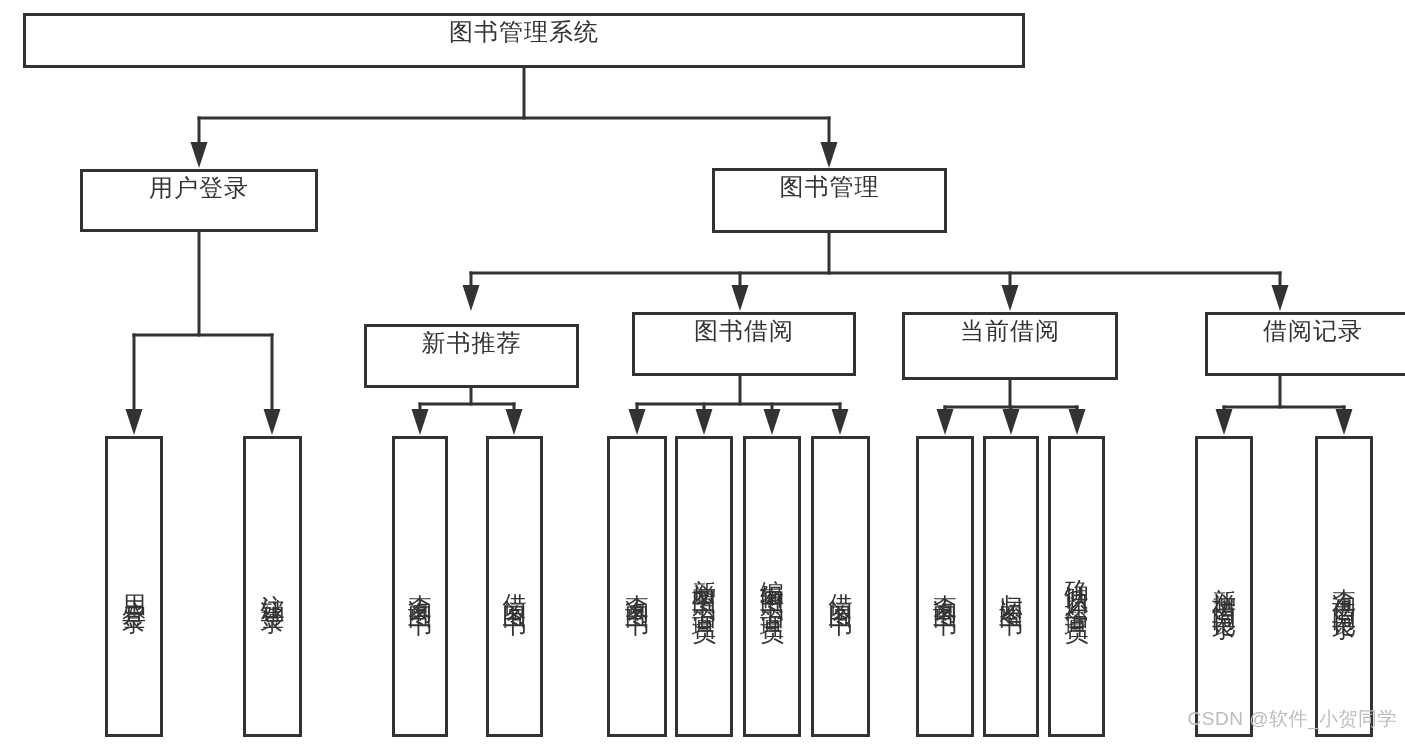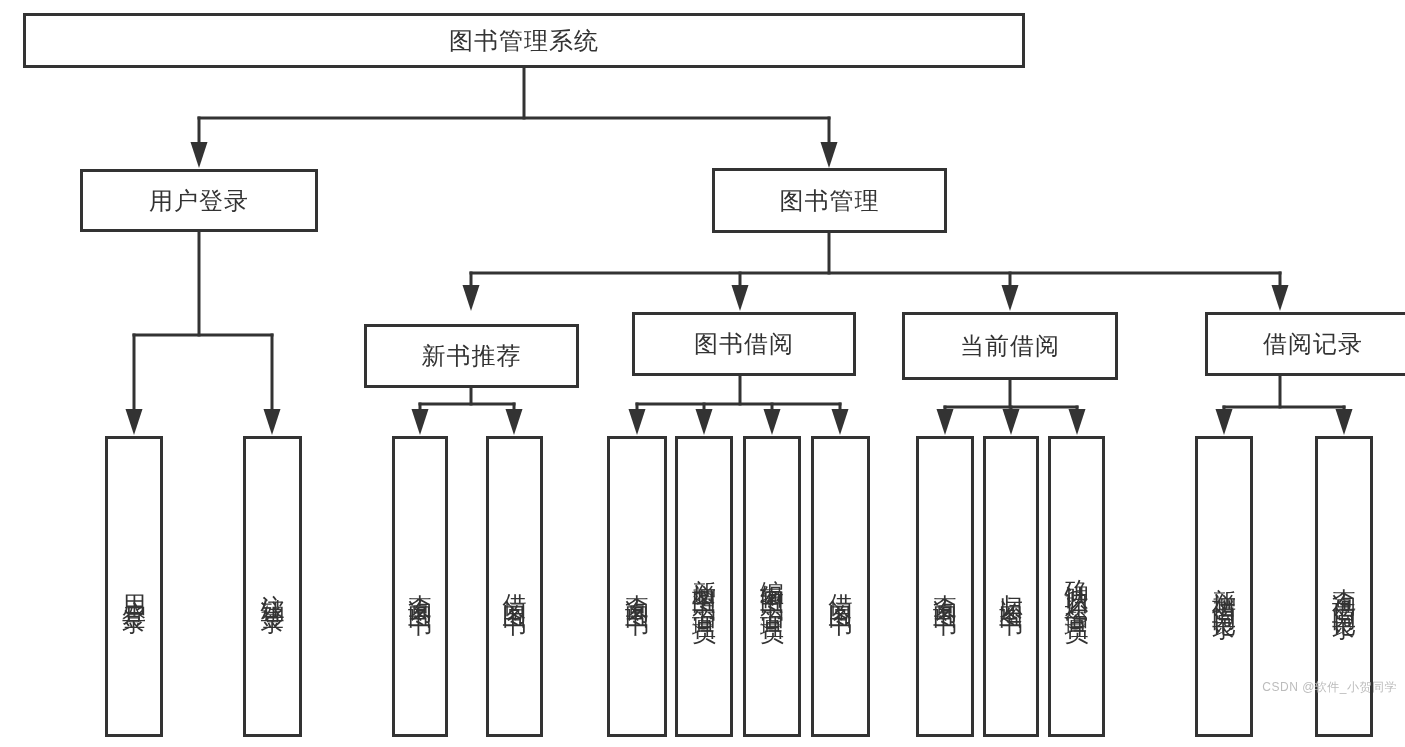--- a/index.html
+++ b/index.html
@@ -3,34 +3,34 @@
 <meta charset="utf-8">
 <style>
   html,body{margin:0;padding:0;background:#ffffff;}
   #canvas{
     position:relative;width:1405px;height:747px;background:#ffffff;overflow:hidden;
     font-family:"Liberation Sans", sans-serif;color:#333333;
   }
   #wires{position:absolute;left:0;top:0;width:1405px;height:747px;}
   .box{
     position:absolute;box-sizing:border-box;border:3px solid #333333;background:#ffffff;
-    display:flex;align-items:center;justify-content:center;
+    display:flex;align-items:flex-start;justify-content:center;
     font-size:24px;color:#333333;letter-spacing:1px;
   }
   .vbox{
     position:absolute;box-sizing:border-box;border:3px solid #333333;background:#ffffff;
     display:flex;align-items:center;justify-content:center;
   }
   .vtext{
     writing-mode:vertical-rl;text-orientation:mixed;
     font-size:24px;letter-spacing:6px;color:#333333;line-height:1;white-space:nowrap;
   }
   .watermark{
-    position:absolute;top:679px;right:8px;z-index:20;
-    font-size:12px;color:#bcbcbc;letter-spacing:0.5px;
+    position:absolute;top:706px;right:8px;z-index:20;
+    font-size:19px;color:#bcbcbc;letter-spacing:0.5px;
   }
 </style>
 </head>
 <body>
 
 <div id="canvas">
 
   <svg id="wires" viewBox="0 0 1405 747" xmlns="http://www.w3.org/2000/svg" aria-hidden="true">
     <g stroke="#333333" stroke-width="3" fill="none" stroke-linecap="square">
 

